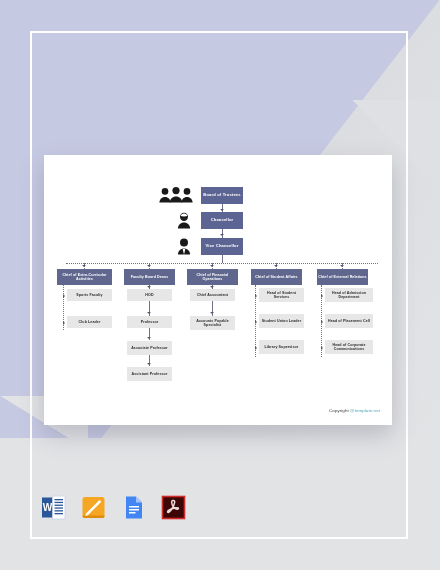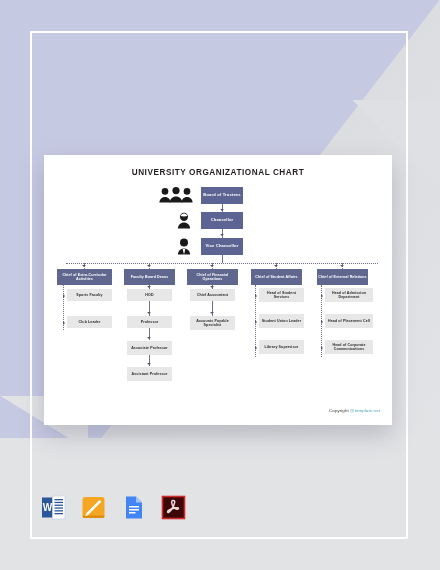--- a/index.html
+++ b/index.html
@@ -99,21 +99,20 @@
 
 <div id="bg-lavender"></div>
 <div id="bg-grey-diag"></div>
 <div id="bg-grey-bottom"></div>
 <div id="bg-grey-corner"></div>
 <div id="bg-fold"></div>
 <div id="frame"></div>
 
 <div id="card">
 
-  <div id="doc-title">UNIVERSITY ORGANIZATIONAL CHART</div>
 
   <div class="people" style="left:115px;top:32px;">
     <svg width="34" height="16" viewBox="0 0 34 16">
       <circle cx="6" cy="4.4" r="3.3" fill="#1a1a1a"></circle>
       <path d="M0.4 15.6c0-3.4 2.5-5.7 5.6-5.7s5.6 2.3 5.6 5.7z" fill="#1a1a1a"></path>
       <circle cx="17" cy="3.6" r="3.6" fill="#1a1a1a"></circle>
       <path d="M10.8 15.6c0-3.7 2.8-6.2 6.2-6.2s6.2 2.5 6.2 6.2z" fill="#1a1a1a"></path>
       <circle cx="28" cy="4.4" r="3.3" fill="#1a1a1a"></circle>
       <path d="M22.4 15.6c0-3.4 2.5-5.7 5.6-5.7s5.6 2.3 5.6 5.7z" fill="#1a1a1a"></path>
     </svg>

